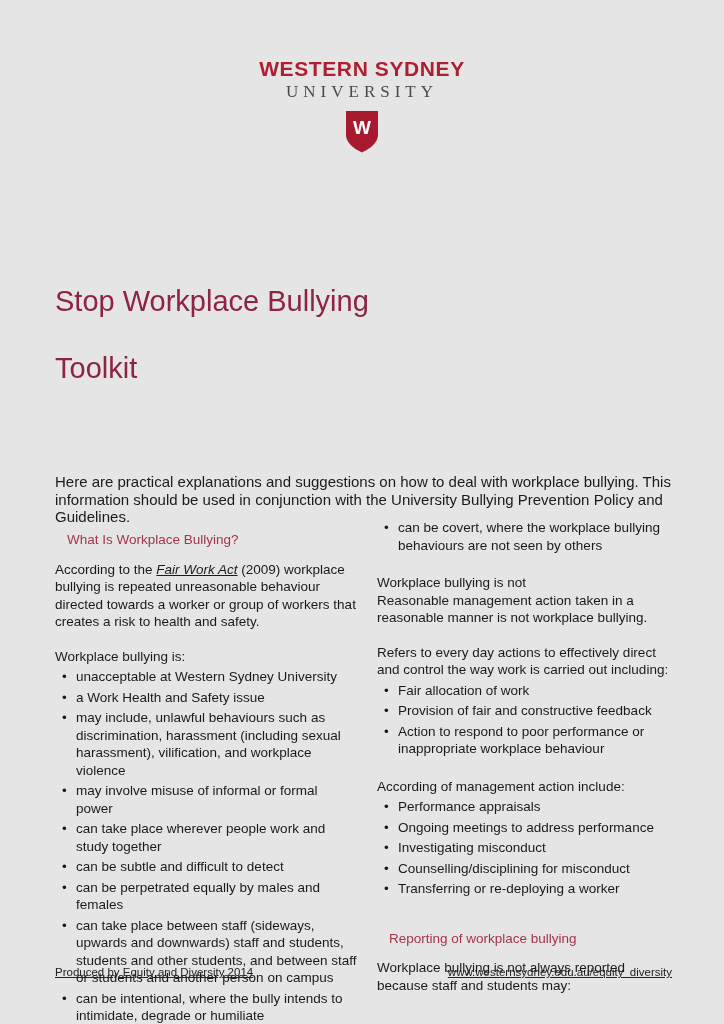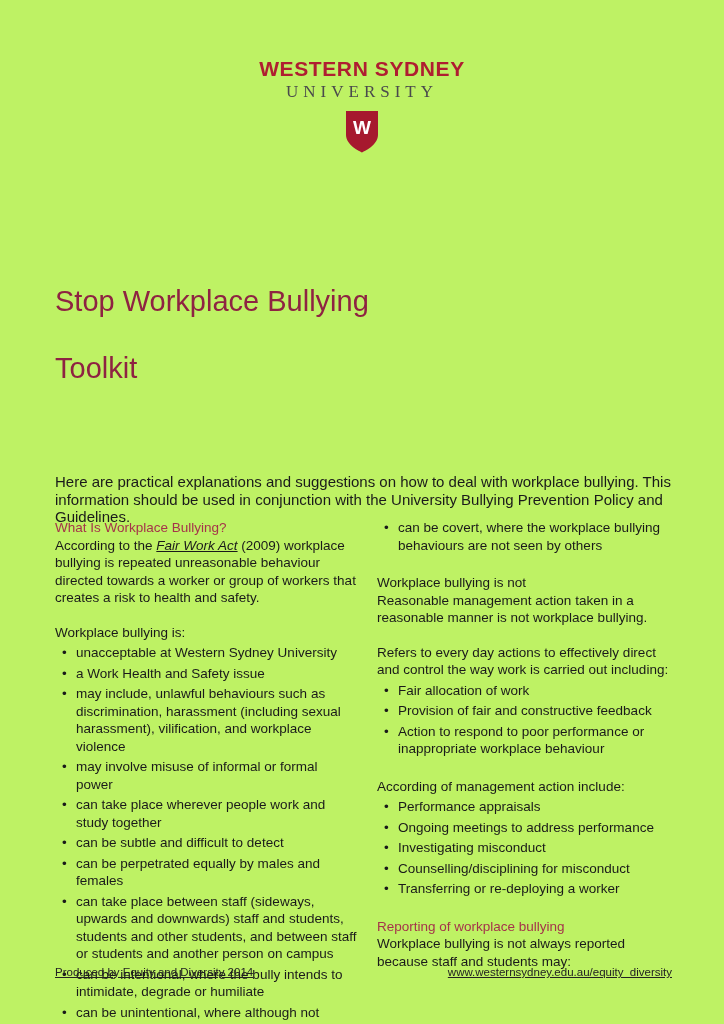--- a/index.html
+++ b/index.html
@@ -1,20 +1,20 @@
 <!DOCTYPE html>
 <html><head>
 <meta charset="utf-8">
 <style>
   html,body { margin:0; padding:0; background:#ffffff; }
   .page {
     position: relative;
     width: 724px;
     height: 1024px;
-    background: #bef264;
+    background: #e5e5e5;
     font-family: "Liberation Sans", sans-serif;
     color: #1a1a1a;
     overflow: hidden;
     margin: 0 auto;
   }
 
   
   .logo-block {
     position: absolute;
     top: 57px; left: 0; right: 0;
@@ -62,21 +62,21 @@
     position: absolute;
     top: 519px; left: 55px; right: 52px;
     display: flex;
     gap: 20px;
     font-size: 13.5px;
     line-height: 17.5px;
   }
   .col-left  { width: 302px; flex: 0 0 302px; }
   .col-right { width: 295px; flex: 0 0 295px; }
 
-  .red-heading { color: #a5344a; margin: 0; }
+  .red-heading { color: #a5344a; margin: 12px; }
   .para { margin: 0; }
   .gap  { height: 17px; }
   .italic { font-style: italic; text-decoration: underline; }
 
   ul.bullets {
     list-style: none;
     margin: 3px 0 0 0;
     padding: 0;
   }
   ul.bullets li {

